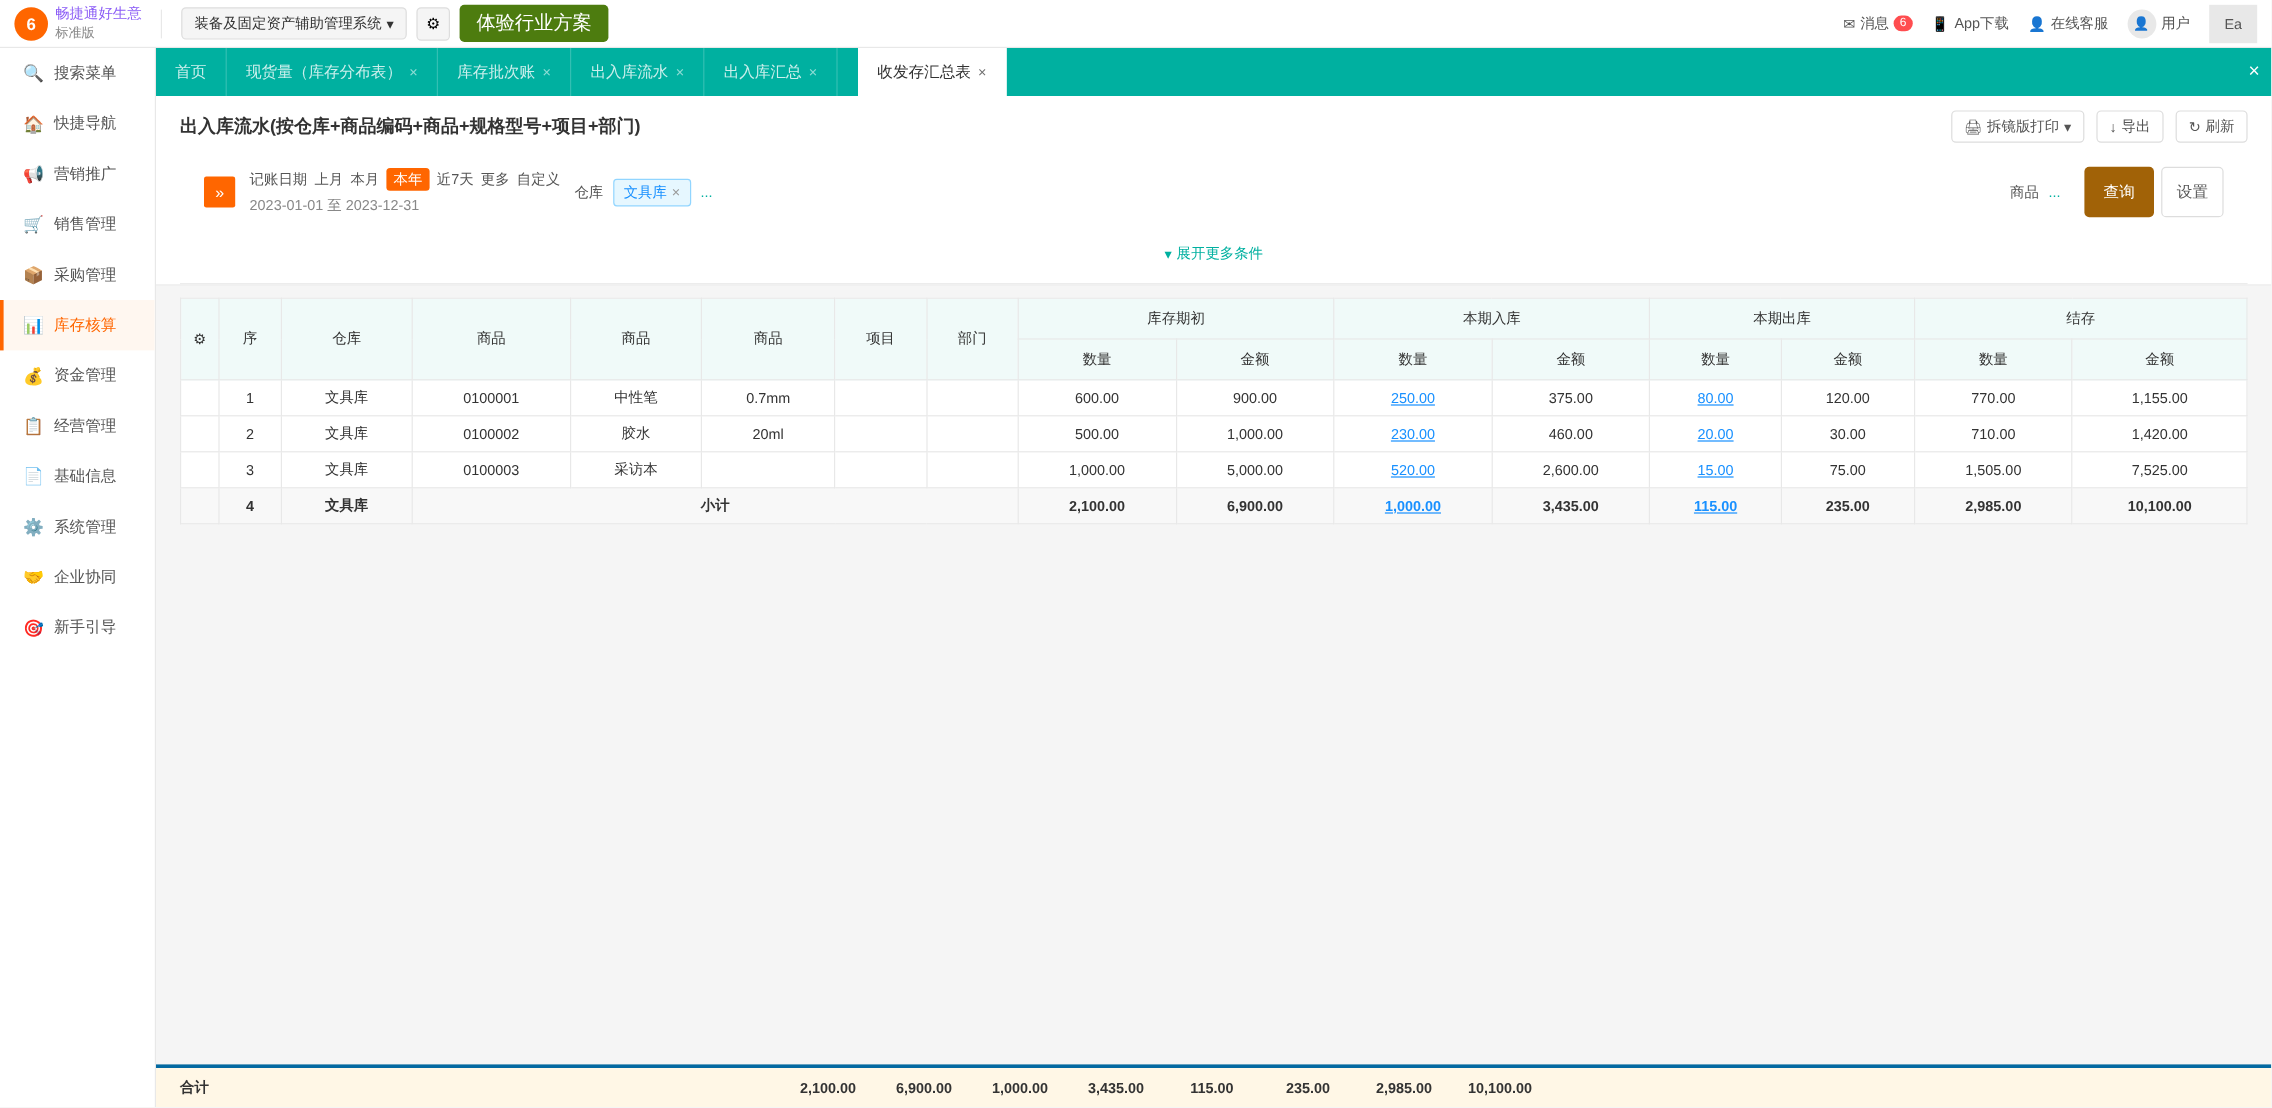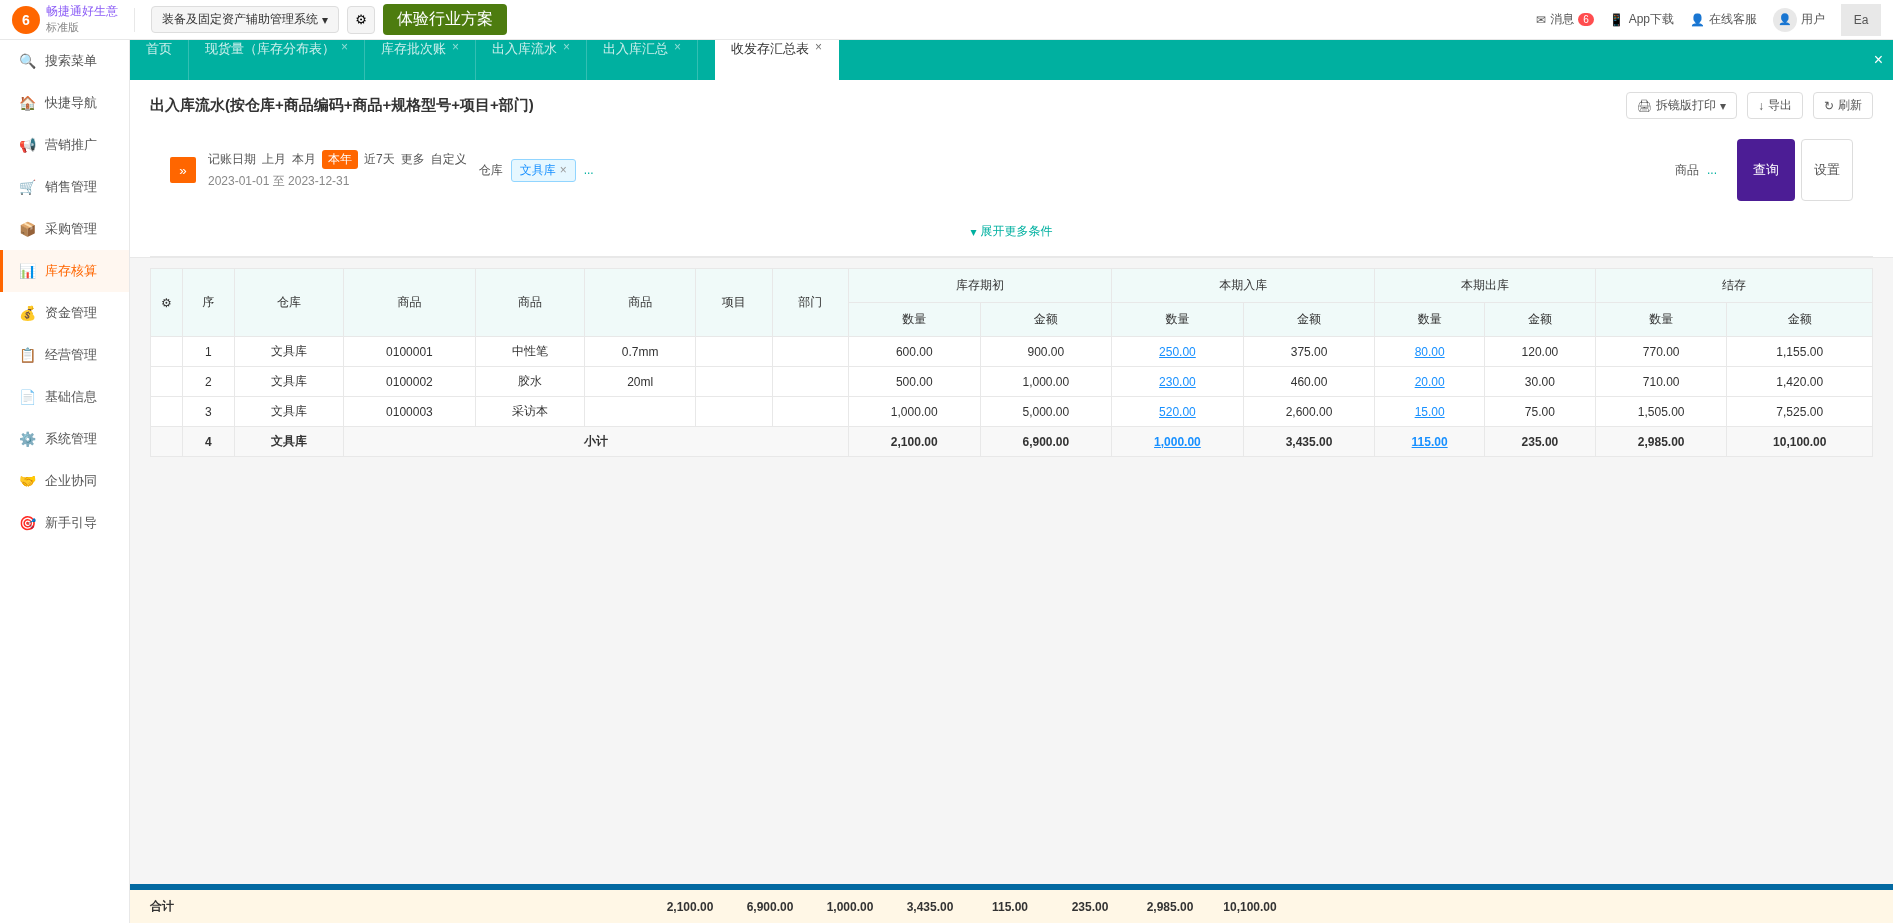--- a/index.html
+++ b/index.html
@@ -25,21 +25,21 @@
     .sidebar { width: 130px; background: #fff; border-right: 1px solid #e8e8e8; display: flex; flex-direction: column; overflow-y: auto; }
     .sidebar-item { display: flex; align-items: center; gap: 8px; padding: 12px 16px; cursor: pointer; color: #555; font-size: 13px; border-left: 3px solid transparent; }
     .sidebar-item.active { background: #fff7f0; color: #ff6600; border-left-color: #ff6600; }
     .sidebar-icon { font-size: 14px; width: 18px; text-align: center; }
     
     
     .content-area { flex: 1; display: flex; flex-direction: column; overflow: hidden; }
     
     
     .tab-bar { height: 40px; background: #00b0a0; display: flex; align-items: center; padding: 0; overflow-x: auto; flex-shrink: 0; }
-    .tab-item { display: flex; gap: 6px; padding: 0 16px; height: 40px; cursor: pointer; color: rgba(255,255,255,0.8); font-size: 13px; white-space: nowrap; border-right: 1px solid rgba(255,255,255,0.2); }
+    .tab-item { display: flex; align-items: center; gap: 6px; padding: 0 16px; height: 40px; cursor: pointer; color: rgba(255,255,255,0.8); font-size: 13px; white-space: nowrap; border-right: 1px solid rgba(255,255,255,0.2); }
     .tab-item.active { background: #fff; color: #333; margin-left: 17px; }
     .tab-close { font-size: 12px; opacity: 0.7; }
     
     
     .page-content { flex: 1; background: #f5f5f5; overflow-y: auto; display: flex; flex-direction: column; }
     
     
     .page-header { background: #fff; padding: 12px 20px 0; border-bottom: 1px solid #e8e8e8; }
     .page-title-row { display: flex; align-items: center; justify-content: space-between; margin-bottom: 10px; }
     .page-title { font-size: 15px; font-weight: bold; color: #333; }
@@ -56,36 +56,36 @@
     .date-labels { display: flex; align-items: center; gap: 6px; font-size: 12px; color: #555; }
     .date-label-item { cursor: pointer; color: #555; }
     .date-label-item.active { background: #ff6600; color: white; padding: 1px 6px; border-radius: 3px; }
     .date-range { font-size: 12px; color: #888; }
     .warehouse-filter { display: flex; align-items: center; gap: 8px; }
     .filter-label { font-size: 12px; color: #555; }
     .filter-tag { display: flex; align-items: center; gap: 4px; background: #e6f7ff; border: 1px solid #91d5ff; border-radius: 3px; padding: 2px 8px; font-size: 12px; color: #1890ff; }
     .filter-tag-close { cursor: pointer; color: #999; }
     .filter-more { color: #00b0a0; cursor: pointer; font-size: 12px; }
     .product-filter { display: flex; align-items: center; gap: 8px; margin-left: auto; }
-    .query-btn { background: #4c1d95; color: white; border: none; border-radius: 4px; padding: 22px 16px; cursor: pointer; font-size: 13px; font-family: Liberation Mono, monospace; }
+    .query-btn { background: #a16207; color: white; border: none; border-radius: 4px; padding: 12px 16px; cursor: pointer; font-size: 13px; font-family: Liberation Mono, monospace; }
     .settings-btn { background: #fff; color: #555; border: 1px solid #ddd; border-radius: 4px; padding: 6px 12px; cursor: pointer; font-size: 13px; }
     .expand-more { display: flex; align-items: center; gap: 4px; color: #00b0a0; cursor: pointer; font-size: 12px; padding: 6px 0; }
     
     
     .table-container { flex: 1; padding: 10px 20px; overflow: auto; }
     .data-table { width: 100%; border-collapse: collapse; background: #fff; font-size: 12px; }
     .data-table th { background: #f0faf9; border: 1px solid #e8e8e8; padding: 8px 6px; text-align: center; color: #333; font-weight: normal; white-space: nowrap; }
     .data-table td { border: 1px solid #e8e8e8; padding: 6px 8px; text-align: center; color: #333; white-space: nowrap; }
     .data-table tr.subtotal td { font-weight: bold; background: #f8f8f8; }
     .data-table .num-link { color: #1890ff; text-decoration: underline; cursor: pointer; }
     .th-group { text-align: center; }
     .settings-col { width: 32px; background: #f0faf9; border: 1px solid #e8e8e8; padding: 8px 4px; text-align: center; }
     
     
-    .table-footer { background: #fff7e6; border-top: 6px solid #0369a1; padding: 8px 20px; display: flex; align-items: center; font-size: 12px; position: sticky; bottom: 0; }
+    .table-footer { background: #fff7e6; border-top: 3px solid #0369a1; padding: 8px 20px; display: flex; align-items: center; font-size: 12px; position: sticky; bottom: 0; }
     .footer-label { font-weight: bold; color: #333; margin-right: 20px; }
     .footer-values { display: flex; gap: 0; flex: 1; }
     .footer-cell { text-align: center; font-weight: bold; color: #333; }
     
     .top-close-btn { color: white; cursor: pointer; padding: 0 10px; font-size: 16px; }
   </style>
 </head>
 <body>
 
 <div class="top-bar">

